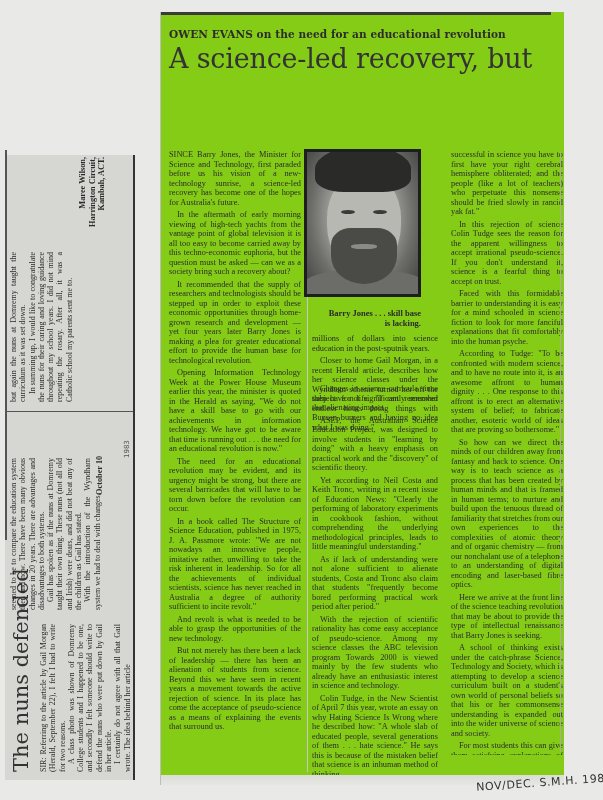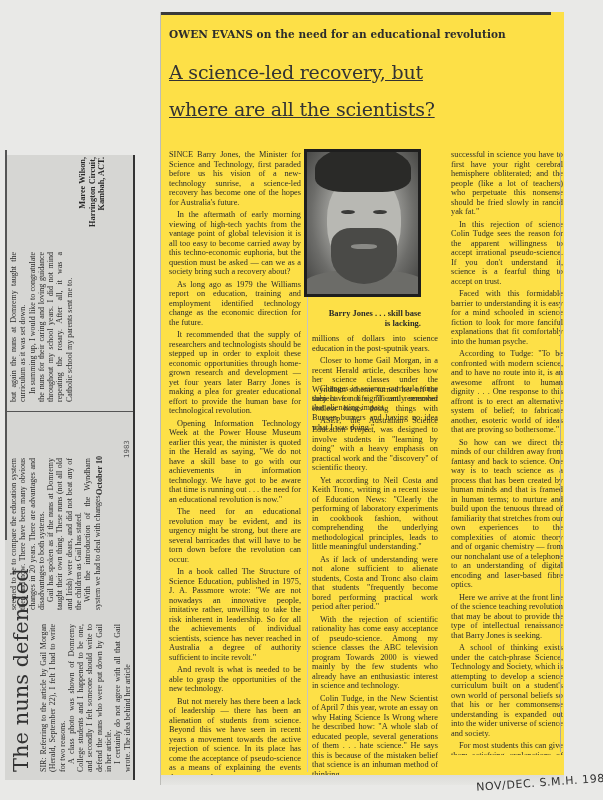--- a/index.html
+++ b/index.html
@@ -5,35 +5,35 @@
   html, body { margin: 0; padding: 0; }
   body {
     width: 603px; height: 800px; overflow: hidden; position: relative;
     background: #e9e9e7;
     font-family: "DejaVu Serif", serif;
     color: #2a2a2a;
   }
   
   .clip-main {
     position: absolute; left: 160px; top: 12px; width: 403px; height: 773px;
-    background: #fde047;
+    background: #84cc16;
     border-left: 1px solid #bdbdb9;
   }
   .clip-main .topbar {
     position: absolute; left: 0; top: 0; width: 390px; height: 3px; background: #3a3a3a;
   }
   .byline {
     position: absolute; left: 8px; top: 16px; width: 380px;
     font-family: "DejaVu Serif", serif; font-weight: bold; font-size: 10.5px;
     color: #2c2c2c; letter-spacing: 0.1px; white-space: nowrap;
   }
   .headline {
-    position: absolute; left: 8px; top: 42px; width: 385px;
-    font-family: "DejaVu Serif", serif; font-size: 19px; line-height: 37px;
-    color: #333; letter-spacing: -0.2px; white-space: nowrap; text-decoration: underline;
+    position: absolute; left: 8px; top: 28px; width: 385px;
+    font-family: "DejaVu Serif", serif; font-size: 27px; line-height: 37px;
+    color: #333; letter-spacing: -0.2px; white-space: nowrap;
   }
   .col {
     position: absolute; top: 138px;
     font-family: Liberation Serif, serif; font-size: 8.3px; line-height: 9.5px;
     color: #2c2c2c; text-align: justify; hyphens: auto;
   }
   .col p { margin: 0 0 3px 0; text-indent: 8px; }
   .col-1 { left: 8px; width: 132px; height: 625px; overflow: hidden; }
   .col-2 { left: 151px; width: 126px; top: 372px; height: 405px; overflow: hidden; }
   .col-3 { left: 290px; width: 112px; height: 605px; overflow: hidden; }
@@ -159,27 +159,25 @@
     <div>Kambah, ACT.</div>
   </div>
   <div class="border-b"></div>
 </div>
 
 <div class="clip-main">
   <div class="topbar"></div>
   <div class="byline">OWEN EVANS on the need for  an educational revolution</div>
   <div class="headline">
     <div>A science-led recovery, but</div>
-    <div>where are all the scientists?</div>
   </div>
 
   <div class="col col-1">
     <p style="text-indent:0">SINCE Barry Jones, the Minister for Science and Technology, first paraded before us his vision of a new-technology sunrise, a science-led recovery has become one of the hopes for Australia's future.</p>
     <p>In the aftermath of early morning viewing of high-tech yachts from the vantage point of global television it is all too easy to become carried away by this techno-economic euphoria, but the question must be asked — can we as a society bring such a recovery about?</p>
-    <p>As long ago as 1979 the Williams report on education, training and employment identified technology change as the economic direction for the future.</p>
     <p>It recommended that the supply of researchers and technologists should be stepped up in order to exploit these economic opportunities through home-grown research and development — yet four years later Barry Jones is making a plea for greater educational effort to provide the human base for technological revolution.</p>
     <p>Opening Information Technology Week at the Power House Museum earlier this year, the minister is quoted in the Herald as saying, "We do not have a skill base to go with our achievements in information technology. We have got to be aware that time is running out . . . the need for an educational revolution is now."</p>
     <p>The need for an educational revolution may be evident, and its urgency might be strong, but there are several barricades that will have to be torn down before the revolution can occur.</p>
     <p>In a book called The Structure of Science Education, published in 1975, J. A. Passmore wrote: "We are not nowadays an innovative people, imitative rather, unwilling to take the risk inherent in leadership. So for all the achievements of individual scientists, science has never reached in Australia a degree of authority sufficient to incite revolt."</p>
     <p>And revolt is what is needed to be able to grasp the opportunities of the new technology.</p>
     <p>But not merely has there been a lack of leadership — there has been an alienation of students from science. Beyond this we have seen in recent years a movement towards the active rejection of science. In its place has come the acceptance of pseudo-science as a means of explaining the events that surround us.</p>
 
   </div>
   <div class="col-rule-1"></div>
 

